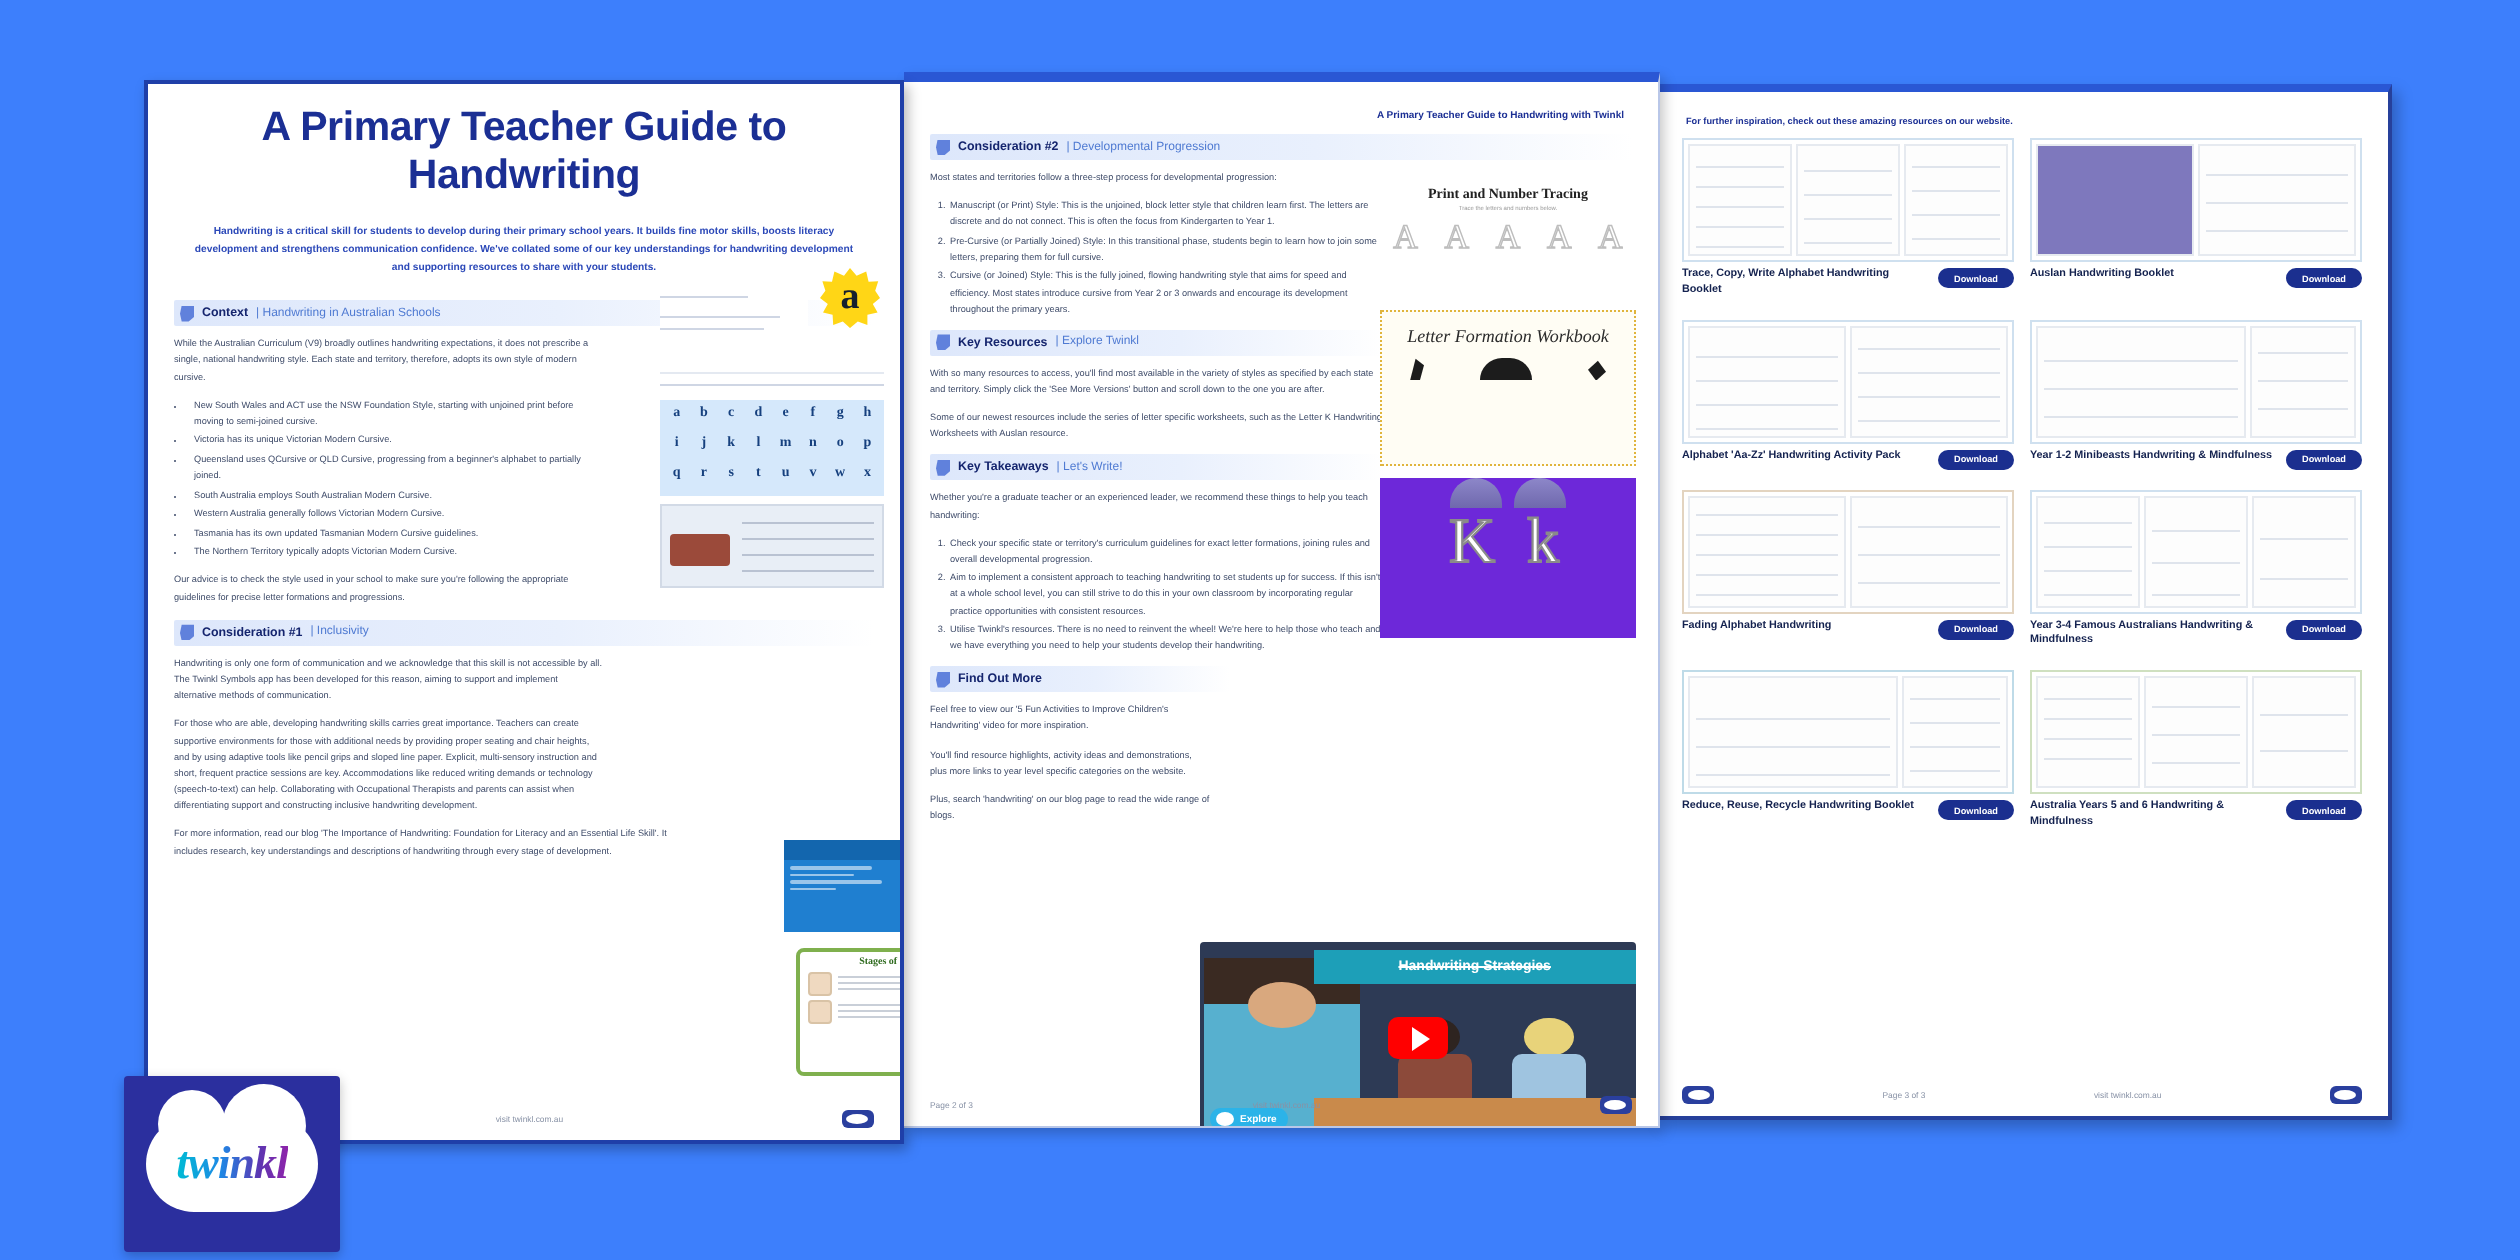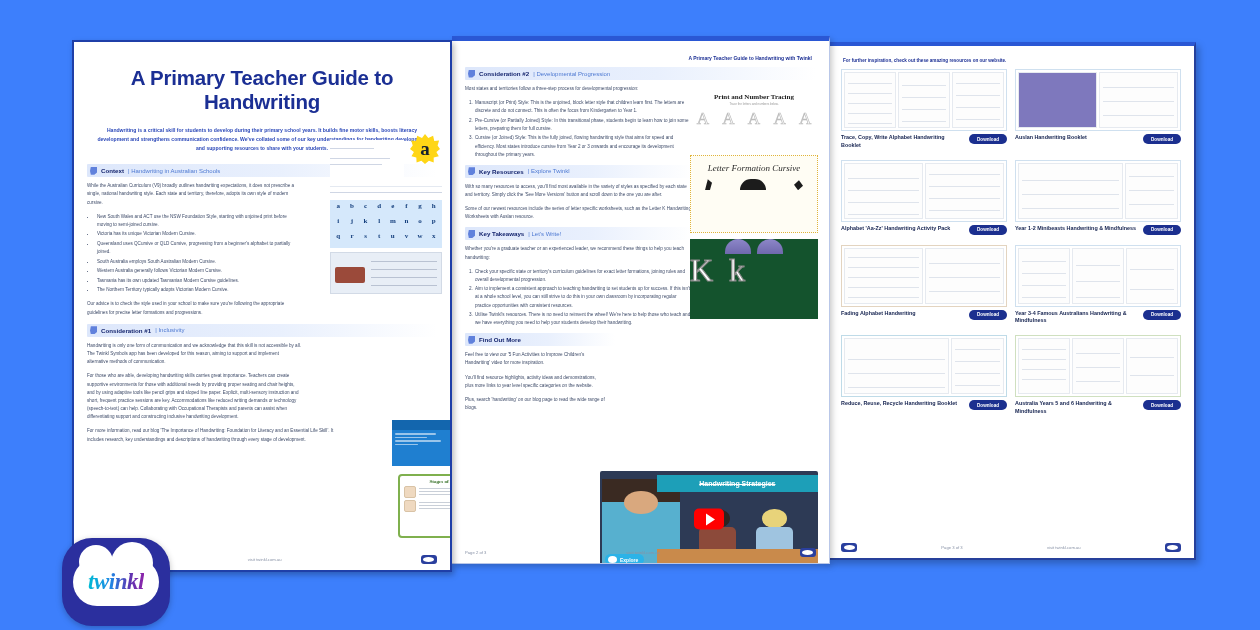--- a/index.html
+++ b/index.html
@@ -41,21 +41,20 @@
   }
   .page-inner { position: relative; width: 100%; height: 100%; padding: 10px 13px; }
 
   
   .doc-title {
     color: #1b2f94;
     font-size: 20.5px;
     font-weight: bold;
     text-align: center;
     letter-spacing: -.2px;
-    margin-top: 14px;
   }
   .intro {
     color: #2b48b8;
     font-size: 5.1px;
     font-weight: bold;
     line-height: 1.72;
     text-align: center;
     margin: 12px 6px 0 6px;
   }
   .running-header {
@@ -158,21 +157,21 @@
   .tc-letters { display:flex; justify-content:space-around; margin-top:4px;}
   .tc-letters span { font-family:"Liberation Serif",serif; font-size:17px; color:#fff; -webkit-text-stroke:.7px #bdbdbd; line-height:1;}
 
   .workbook-card {
     position:absolute; background:#fffdf4; border:1.5px dotted #e0b43c;
   }
   .wb-title { font-family:"Liberation Serif",serif; font-style:italic; font-size:9px; text-align:center; color:#2b2b2b; line-height:1.15; margin-top:7px;}
   .wb-icons { display:flex; justify-content:space-around; align-items:flex-end; margin-top:6px; }
   .wb-icons i { display:block; background:#1c1c1c; }
 
-  .kk-card { position:absolute; background:#14532d; }
+  .kk-card { position:absolute; background:#6d28d9; text-align:center; }
   .kk-photos { display:flex; justify-content:center; gap:6px; }
   .kk-photos i {
     width:26px; height:15px; border-radius:26px 26px 0 0; display:block;
     background: linear-gradient(180deg,#8d87c9,#6f68ad);
   }
   .kk-letters { font-family:"Liberation Serif",serif; font-size:32px; color:#fff;
     -webkit-text-stroke:1.1px #8a8a8a; letter-spacing:4px; line-height:1.05; }
 
   
   .video {
@@ -233,21 +232,21 @@
   .footer span { font-size:4.2px; color:#8892a6; }
   .footer .tw-mini {
     width:16px; height:9px; background:#2a3f9e; border-radius:3px;
     display:flex; align-items:center; justify-content:center;
   }
   .footer .tw-mini i { width:11px; height:5px; background:#fff; border-radius:50%; }
 
   
   .tw-logo {
     position:absolute; left:62px; top:538px; width:108px; height:88px;
-    background:#2b2f9e; border-radius:30px; z-index:6;
+    background:#2b2f9e; border-radius:2px; z-index:6;
     display:flex; align-items:center; justify-content:center;
     box-shadow: 0 2px 6px rgba(0,0,0,.25);
   }
   .tw-cloud {
     width:86px; height:48px; background:#fff; border-radius:48px;
     position:relative; display:flex; align-items:center; justify-content:center;
   }
   .tw-cloud:before, .tw-cloud:after {
     content:""; position:absolute; background:#fff; border-radius:50%;
   }
@@ -449,21 +448,21 @@
       <div class="tc-letters">
         <span>A</span>
         <span>A</span>
         <span>A</span>
         <span>A</span>
         <span>A</span>
       </div>
     </div>
 
     <div class="workbook-card" style="left:238px; top:114px; width:128px; height:78px;">
-      <div class="wb-title">Letter Formation Cursive</div>
+      <div class="wb-title">Letter Formation Workbook</div>
       <div class="wb-icons">
         <i style="width:7px; height:11px; clip-path:polygon(0 100%,40% 0,100% 30%,70% 100%);"></i>
         <i style="width:26px; height:11px; border-radius:26px 26px 0 0;"></i>
         <i style="width:9px; height:10px; clip-path:polygon(55% 0,100% 55%,45% 100%,0 45%);"></i>
       </div>
     </div>
 
     <div class="kk-card" style="left:238px; top:198px; width:128px; height:80px;">
       <div class="kk-photos">
           <i></i>

